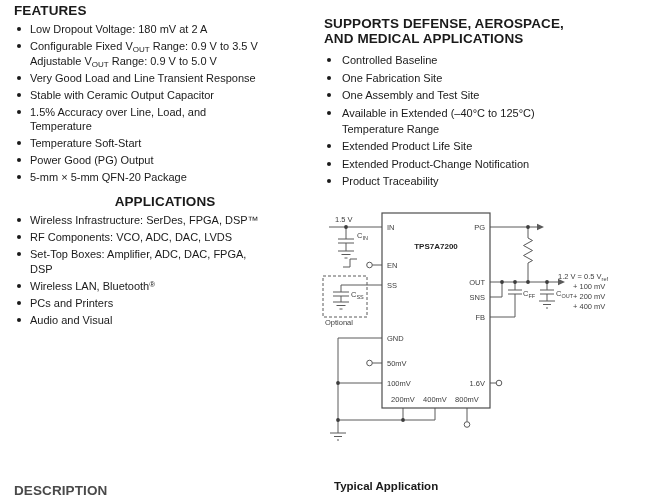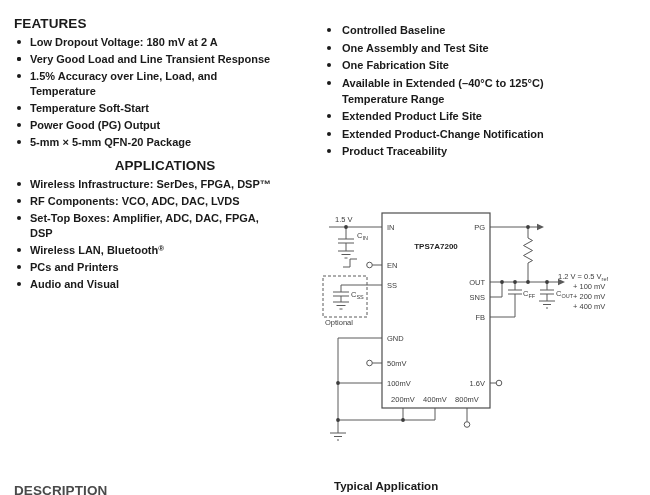--- a/index.html
+++ b/index.html
@@ -1,30 +1,30 @@
 <!DOCTYPE html>
 <html><head>
 <meta charset="utf-8">
 <style>
   html,body { margin:0; padding:0; }
   body {
     width:650px; height:495px; overflow:hidden; position:relative;
     background:#ffffff; font-family:"Liberation Sans", sans-serif;
     color:#1a1a1a;
   }
-  .col-left  { position:absolute; left:14px; top:17px;  width:302px; }
+  .col-left  { position:absolute; left:14px; top:4px;  width:302px; }
   .col-right { position:absolute; left:324px; top:16px; width:250px; }
   h2.sec { font-size:13.5px; line-height:14px; font-weight:bold; margin:0; letter-spacing:0.1px; }
   h2.sec.second { margin-top:10px;text-align:center; }
   h2.sec .hline { display:block; white-space:nowrap; }
   .col-right h2.sec { line-height:15px; }
   ul.blist { list-style:none; margin:4px 0 0 0; padding:0; }
   ul.blist li {
     position:relative; padding-left:16px; margin-bottom:2.5px;
-    font-weight:bold; font-size:11px; line-height:14.5px; white-space:nowrap;
+    font-weight:normal; font-size:11px; line-height:14.5px; white-space:nowrap;
   }
   .col-right ul.blist { margin-top:6px; }
   .col-right ul.blist li { padding-left:18px; line-height:16px; margin-bottom:1.5px; }
   ul.blist .dot {
     position:absolute; left:3px; top:5px; width:4px; height:4px;
     border-radius:50%; background:#1a1a1a;
   }
   .col-right ul.blist .dot { top:6px; }
   ul.blist li.app { line-height:15px; margin-bottom:2px; }
   sub { font-size:8px; vertical-align:-2px; line-height:0; }
@@ -42,44 +42,49 @@
   text { font-family:"Liberation Sans", sans-serif; fill:#3d3d3d; font-size:7.5px; }
   text.bold { font-weight:bold; fill:#222222; font-size:8px; }
 </style>
 </head>
 <body>
 
 <section class="col-left">
   <h2 class="sec">FEATURES</h2>
   <ul class="blist" id="features-list">
       <li><span class="dot"></span><span>Low Dropout Voltage: 180 mV at 2 A</span></li>
-      <li><span class="dot"></span></li>
+      <li><span class="dot"></span><span>Configurable Fixed V<sub>OUT</sub> Range: 0.9 V to 3.5 V<br>Adjustable V<sub>OUT</sub> Range: 0.9 V to 5.0 V</span></li>
       <li><span class="dot"></span><span>Very Good Load and Line Transient Response</span></li>
+      <li><span class="dot"></span><span>Stable with Ceramic Output Capacitor</span></li>
       <li><span class="dot"></span><span>1.5% Accuracy over Line, Load, and<br>Temperature</span></li>
       <li><span class="dot"></span><span>Temperature Soft-Start</span></li>
       <li><span class="dot"></span><span>Power Good (PG) Output</span></li>
       <li><span class="dot"></span><span>5-mm × 5-mm QFN-20 Package</span></li>
     </ul>
 
   <h2 class="sec second">APPLICATIONS</h2>
   <ul class="blist" id="applications-list">
       <li class="app"><span class="dot"></span><span>Wireless Infrastructure: SerDes, FPGA, DSP™</span></li>
       <li class="app"><span class="dot"></span><span>RF Components: VCO, ADC, DAC, LVDS</span></li>
       <li class="app"><span class="dot"></span><span>Set-Top Boxes: Amplifier, ADC, DAC, FPGA,<br>DSP</span></li>
       <li class="app"><span class="dot"></span><span>Wireless LAN, Bluetooth<sup>®</sup></span></li>
       <li class="app"><span class="dot"></span><span>PCs and Printers</span></li>
       <li class="app"><span class="dot"></span><span>Audio and Visual</span></li>
     </ul>
 </section>
 
 <section class="col-right">
+  <h2 class="sec">
+    <span class="hline">SUPPORTS DEFENSE, AEROSPACE,</span>
+    <span class="hline">AND MEDICAL APPLICATIONS</span>
+  </h2>
   <ul class="blist" id="supports-list">
       <li><span class="dot"></span><span>Controlled Baseline</span></li>
+      <li><span class="dot"></span><span>One Fabrication Site</span></li>
       <li><span class="dot"></span><span>One Assembly and Test Site</span></li>
-      <li><span class="dot"></span><span>One Fabrication Site</span></li>
       <li><span class="dot"></span><span>Available in Extended (–40°C to 125°C)<br>Temperature Range</span></li>
       <li><span class="dot"></span><span>Extended Product Life Site</span></li>
       <li><span class="dot"></span><span>Extended Product-Change Notification</span></li>
       <li><span class="dot"></span><span>Product Traceability</span></li>
     </ul>
 </section>
 
 <div class="circuit">
 <svg viewBox="0 0 335 250">
   <g stroke="#5a5a5a" stroke-width="1" fill="none">

